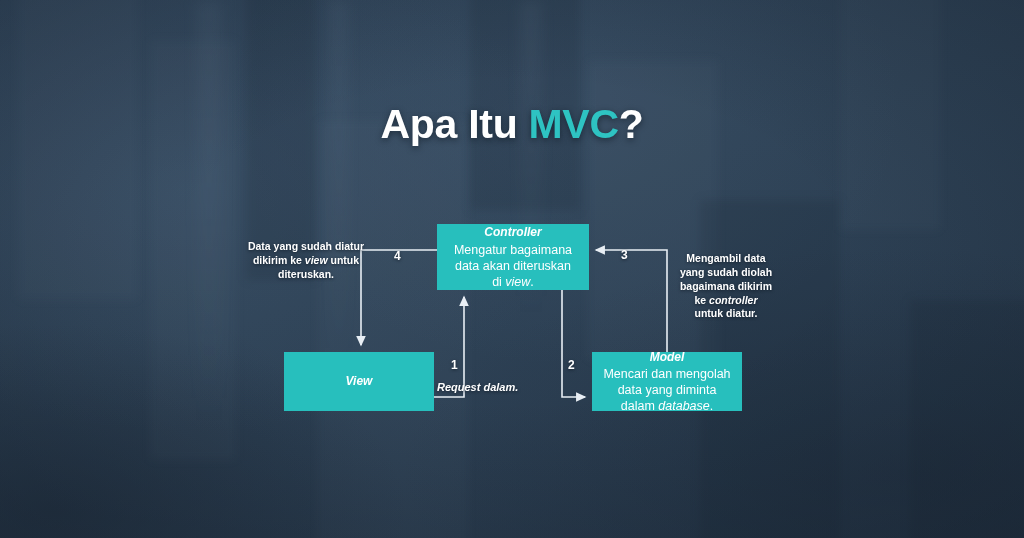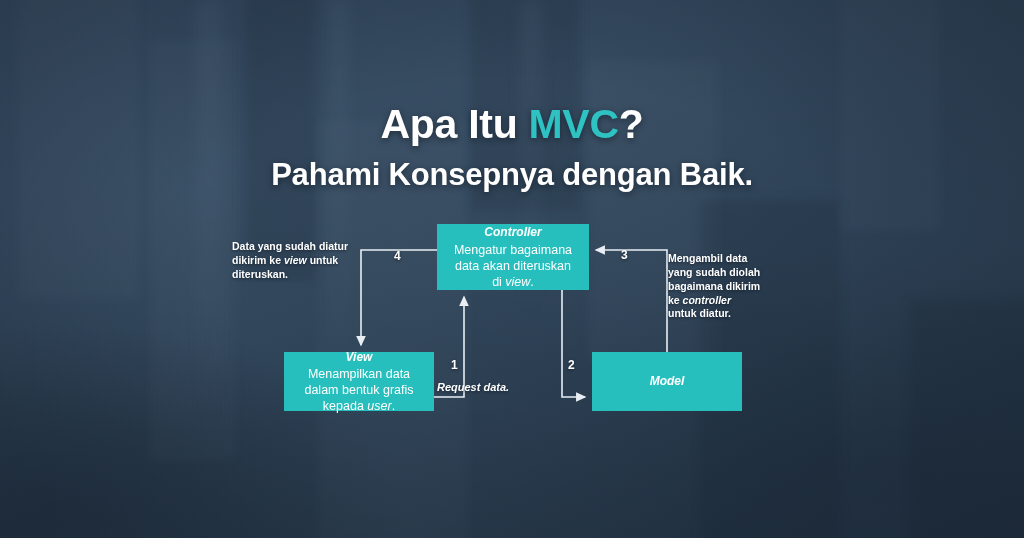--- a/index.html
+++ b/index.html
@@ -123,21 +123,21 @@
   }
   .note {
     position: absolute;
     font-size: 10.5px;
     font-weight: bold;
     color: #ffffff;
     line-height: 1.32;
     text-shadow: 0 1px 3px rgba(10,18,28,0.6);
   }
   .note i { font-style: italic; }
-  .note.center { }
+  .note.center { text-align: center; }
 
   .caption {
     position: absolute;
     font-size: 11px;
     font-style: italic;
     font-weight: bold;
     color: #ffffff;
     line-height: 1.3;
     text-shadow: 0 1px 3px rgba(10,18,28,0.6);
   }
@@ -161,21 +161,20 @@
     <div class="bg-building" style="left:840px; top:-10px; width:100px; height:240px;"></div>
     <div class="bg-building d" style="left:910px; top:300px; width:130px; height:260px;"></div>
     <div class="bg-streak" style="left:196px; top:0px; width:26px; height:538px;"></div>
     <div class="bg-streak" style="left:330px; top:0px; width:18px; height:470px;"></div>
     <div class="bg-streak" style="left:520px; top:0px; width:22px; height:400px;"></div>
   </div>
   <div class="bg-layer bg-vignette"></div>
 
   <div class="headline-wrap">
     <h1 class="title"><span>Apa Itu </span><span class="accent">MVC</span><span>?</span></h1>
-    <h2 class="subtitle">Pahami Konsepnya dengan Baik.</h2>
   </div>
 
   <svg id="diagram" viewBox="0 0 1024 538" xmlns="http://www.w3.org/2000/svg">
     <defs>
       <marker id="ah" markerWidth="7" markerHeight="7" refX="5.6" refY="3" orient="auto" markerUnits="strokeWidth">
         <path d="M0,0 L6.5,3 L0,6 z" fill="#e8eef4"></path>
       </marker>
     </defs>
 
     <path d="M 434,397 L 464,397 L 464,297" fill="none" stroke="#e8eef4" stroke-width="1.6" marker-end="url(#ah)"></path>
@@ -191,37 +190,37 @@
     <div class="node-title">Controller</div>
     <div class="node-desc">
       <span>Mengatur bagaimana</span><br>
       <span>data akan diteruskan</span><br>
       <span>di </span><i>view</i><span>.</span>
     </div>
   </div>
 
   <div class="node" id="node-view">
     <div class="node-title">View</div>
-    <div class="node-desc">
-      <span>Menampilkan data</span><br>
-      <span>dalam bentuk grafis</span><br>
-      <span>kepada </span><i>user</i><span>.</span>
-    </div>
   </div>
 
   <div class="node" id="node-model">
     <div class="node-title">Model</div>
+    <div class="node-desc">
+      <span>Mencari dan mengolah</span><br>
+      <span>data yang diminta</span><br>
+      <span>dalam </span><i>database</i><span>.</span>
+    </div>
   </div>
 
   <div class="edge-num" style="left:451px; top:358px;">1</div>
   <div class="edge-num" style="left:568px; top:358px;">2</div>
   <div class="edge-num" style="left:621px; top:248px;">3</div>
   <div class="edge-num" style="left:394px; top:249px;">4</div>
 
-  <div class="caption" style="left:437px; top:380px; width:92px;">Request data.</div>
+  <div class="caption" style="left:437px; top:380px; width:92px;">Request dalam.</div>
 
 
   <div class="note center" style="left:232px; top:240px; width:148px;">
     <span>Data yang sudah diatur</span><br>
     <span>dikirim ke </span><i>view</i><span> untuk</span><br>
     <span>diteruskan.</span>
   </div>
 
   <div class="note center" style="left:668px; top:252px; width:116px;">
     <span>Mengambil data</span><br>

